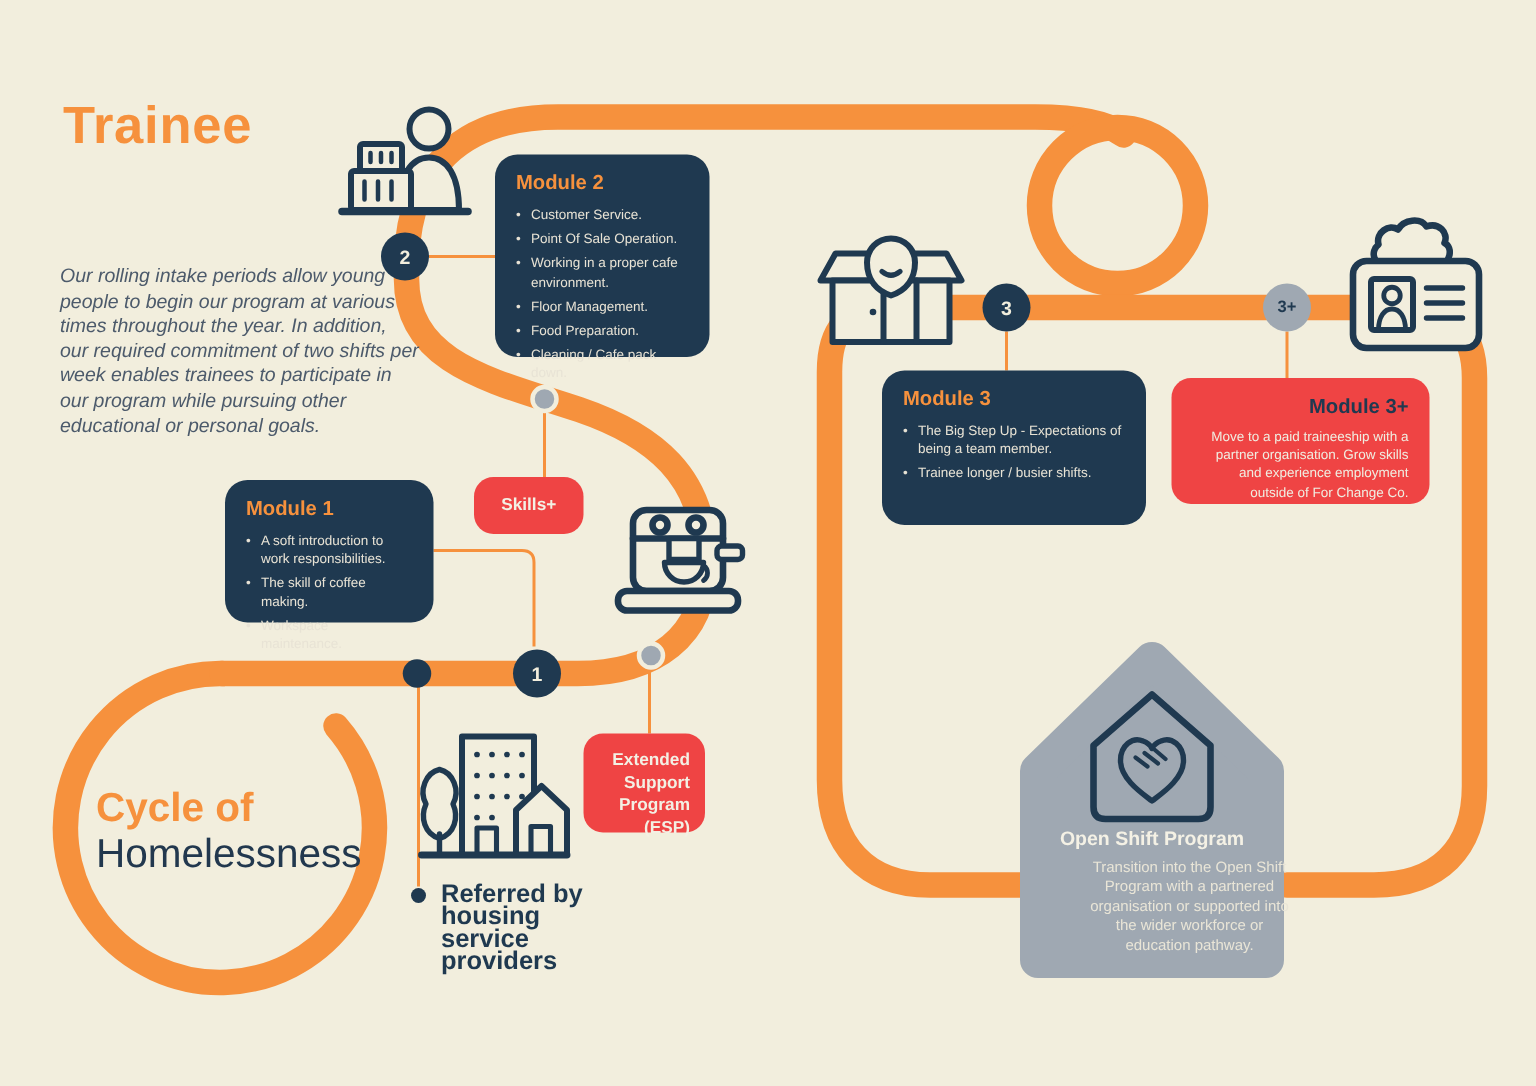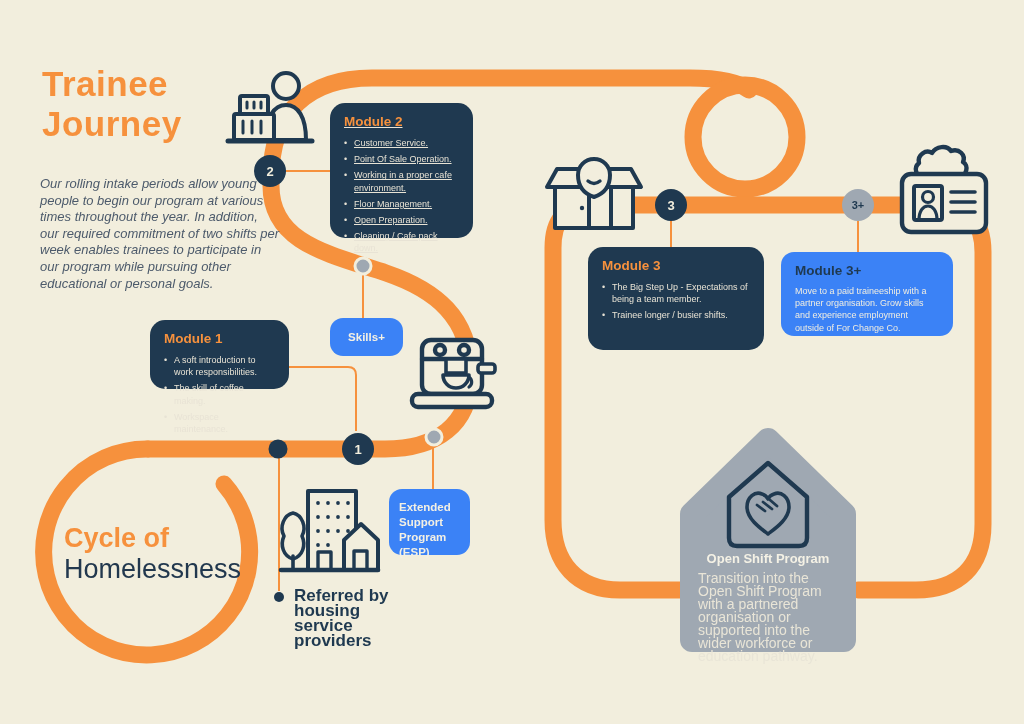--- a/index.html
+++ b/index.html
@@ -10,49 +10,49 @@
 
   .abs{position:absolute;}
   .title{left:42px;top:64px;font-size:35px;font-weight:bold;color:#F6913D;line-height:1.15;letter-spacing:.5px;}
   .intro{left:40px;top:176px;width:240px;font-size:13px;line-height:16.6px;color:#4C5A6B;font-style:italic;}
 
   .cycle-label{left:64px;top:523px;width:200px;line-height:1.16;}
   .cycle-label .l1{font-size:27px;font-weight:bold;color:#F6913D;}
   .cycle-label .l2{font-size:27px;color:#22384E;}
 
   .navybox{background:#1F3950;border-radius:15px;color:#E8E3D5;padding:11px 14px;}
-  .graybox{background:#3b82f6;border-radius:13px;color:#F3F0E4;}
+  .graybox{background:#ef4444;border-radius:13px;color:#F3F0E4;text-align:right;}
   .box-title{font-size:13.5px;font-weight:bold;color:#F6913D;margin:0 0 8px 0;}
   .gray-title{font-size:13.5px;font-weight:bold;color:#1F3950;margin:0 0 7px 0;}
   ul.bl{list-style:none;margin:0;padding:0;}
   ul.bl li{position:relative;padding-left:10px;font-size:9px;line-height:12.2px;margin-bottom:4px;}
   ul.bl li::before{content:"•";position:absolute;left:0;top:0;font-size:9px;}
-  .m1{left:150px;top:320px;width:139px;height:69px;}
-  .m2{left:330px;top:103px;width:143px;height:135px;text-decoration:underline;}
+  .m1{left:150px;top:320px;width:139px;height:95px;}
+  .m2{left:330px;top:103px;width:143px;height:135px;}
   .m3{left:588px;top:247px;width:176px;height:103px;}
   .m3p{left:781px;top:252px;width:172px;height:84px;padding:11px 14px;}
   .m3p .body{font-size:9px;line-height:12.2px;color:#F0EDE1;}
 
-  .skills{left:330px;top:318px;width:73px;height:38px;display:flex;align-items:center;justify-content:center;
+  .skills{left:316px;top:318px;width:73px;height:38px;display:flex;align-items:center;justify-content:center;
           font-size:11.5px;font-weight:bold;color:#F3F0E4;}
   .esp{left:389px;top:489px;width:81px;height:66px;padding:11px 10px;font-size:11.5px;font-weight:bold;line-height:15px;}
 
   .marker{display:flex;align-items:center;justify-content:center;border-radius:50%;
           width:32px;height:32px;font-weight:bold;}
   .marker.navy{background:#1F3950;color:#F2EEDD;font-size:13px;}
   .marker.gray{background:#9FA8B2;color:#1F3950;font-size:11px;}
   .c1{left:342px;top:433px;}
   .c2{left:254px;top:155px;}
   .c3{left:655px;top:189px;}
   .c3p{left:842px;top:189px;}
 
   .referral{left:294px;top:588px;width:100px;font-size:17px;font-weight:bold;color:#1F3950;line-height:15px;}
 
   .openshift-title{left:698px;top:551px;width:140px;text-align:center;font-size:13px;font-weight:bold;color:#F4F1E5;}
-  .openshift-body{left:698px;top:572px;width:140px;font-size:14px;line-height:13px;color:#E9E5D7;}
+  .openshift-body{left:723px;top:572px;width:140px;text-align:center;font-size:10px;line-height:13px;color:#E9E5D7;}
 </style>
 </head>
 <body>
 
 <div class="stage">
 
   <svg class="layer" viewBox="0 0 1024 724">
 
     <path d="M 148 449 A 103 103 0 1 0 224 484" fill="none" stroke="#F6913D" stroke-width="17" stroke-linecap="round"></path>
 
@@ -150,21 +150,20 @@
 
     <g stroke="#1F3950" fill="none" stroke-width="4.4" stroke-linejoin="round" stroke-linecap="round">
       <path d="M768 463 L807 497 V538 Q807 546 799 546 H737 Q729 546 729 538 V497 Z"></path>
       <path d="M768 534 C763 530 747 520 747 507 C747 497 755 491 762 494 C765 495 767 497 768 499 C769 497 771 495 774 494 C781 491 789 497 789 507 C789 520 773 530 768 534 Z" stroke-width="3.6"></path>
       <path d="M757 505 l8 6 M763 502 l9 7 M770 500 l7 6" stroke-width="2.8"></path>
     </g>
   </svg>
 
   <div class="abs title">
     <div>Trainee</div>
-    <div>Journey</div>
   </div>
 
   <div class="abs intro">Our rolling intake periods allow young people to begin our program at various times throughout the year. In addition, our required commitment of two shifts per week enables trainees to participate in our program while pursuing other educational or personal goals.</div>
 
   <div class="abs cycle-label">
     <div class="l1">Cycle of</div>
     <div class="l2">Homelessness</div>
   </div>
 
   <div class="abs referral">Referred by housing service providers</div>
@@ -178,21 +177,21 @@
     </ul>
   </div>
 
   <div class="abs navybox m2">
     <div class="box-title">Module 2</div>
     <ul class="bl">
       <li>Customer Service.</li>
       <li>Point Of Sale Operation.</li>
       <li>Working in a proper cafe environment.</li>
       <li>Floor Management.</li>
-      <li>Open Preparation.</li>
+      <li>Food Preparation.</li>
       <li>Cleaning / Cafe pack down.</li>
     </ul>
   </div>
 
   <div class="abs navybox m3">
     <div class="box-title">Module 3</div>
     <ul class="bl">
       <li>The Big Step Up - Expectations of being a team member.</li>
       <li>Trainee longer / busier shifts.</li>
     </ul>

